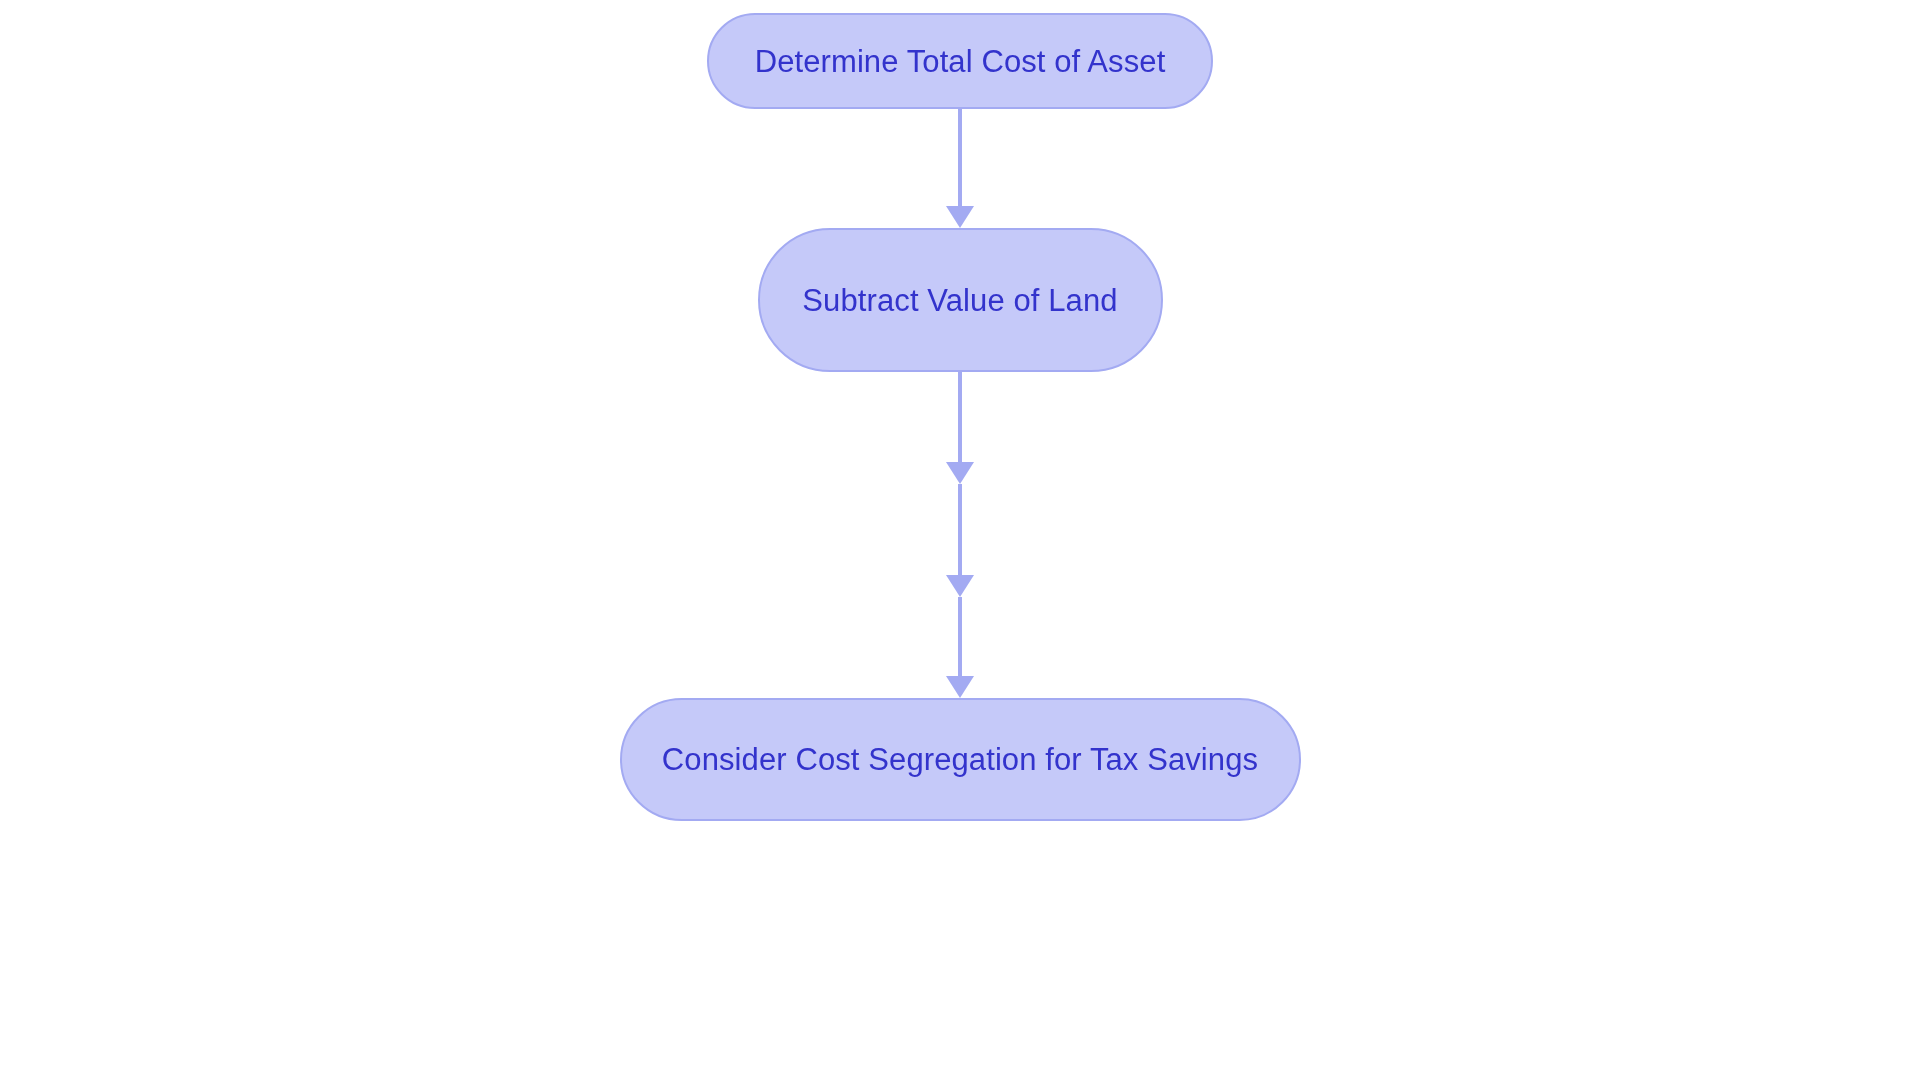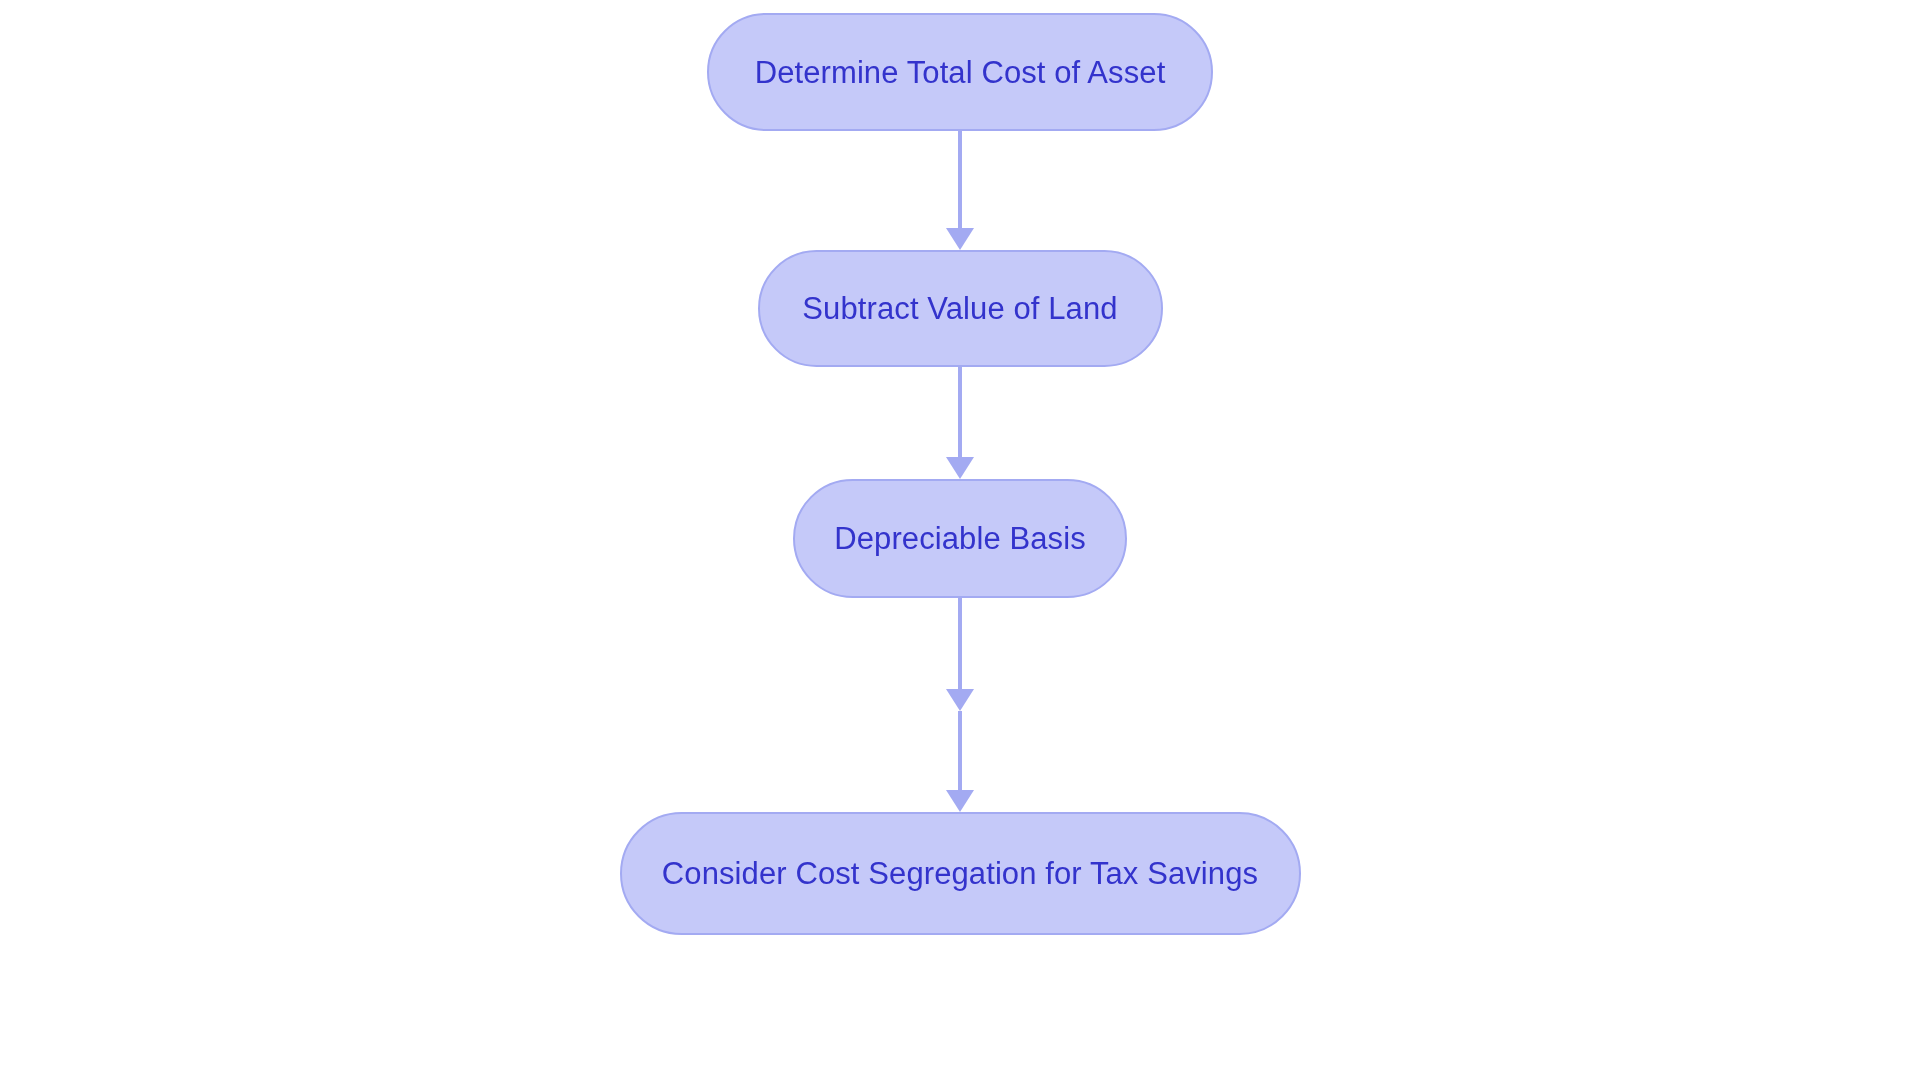--- a/index.html
+++ b/index.html
@@ -49,22 +49,22 @@
     white-space: nowrap;
     line-height: 1;
   }
 
   .node-label {
     display: block;
     padding: 0 4px;
   }
 
   
-  .node-n1 { width: 506px; height: 118px; margin-top: 13px; }
-  .node-n2 { width: 405px; height: 117px; }
+  .node-n1 { width: 506px; height: 96px; margin-top: 13px; }
+  .node-n2 { width: 405px; height: 144px; }
   .node-n3 { width: 334px; height: 119px; }
   .node-n4 { width: 873px; height: 124px; }
   .node-n5 { width: 681px; height: 123px; }
 
   
   .connector {
     position: relative;
     width: 30px;
     display: flex;
     flex-direction: column;
@@ -110,23 +110,20 @@
 
     <div class="node node-n2">
       <span class="node-label">Subtract Value of Land</span>
     </div>
 
     <div class="connector connector-c2">
       <div class="conn-line"></div>
       <div class="conn-head"></div>
     </div>
 
-    <div class="node node-n3">
-      <span class="node-label">Depreciable Basis</span>
-    </div>
 
     <div class="connector connector-c3">
       <div class="conn-line"></div>
       <div class="conn-head"></div>
     </div>
 
 
     <div class="connector connector-c4">
       <div class="conn-line"></div>
       <div class="conn-head"></div>

